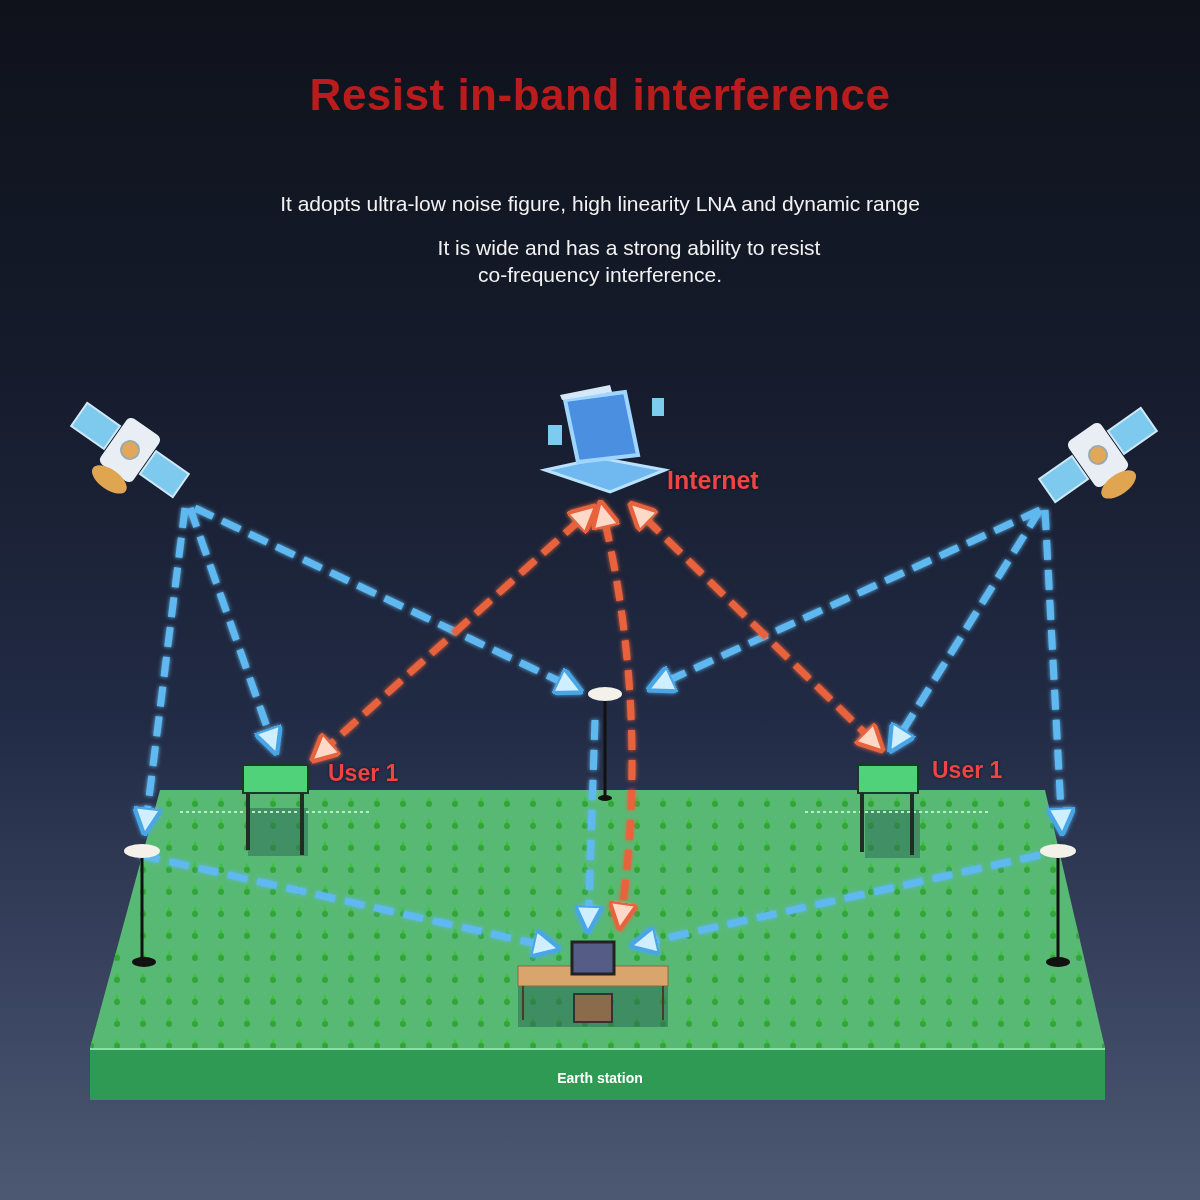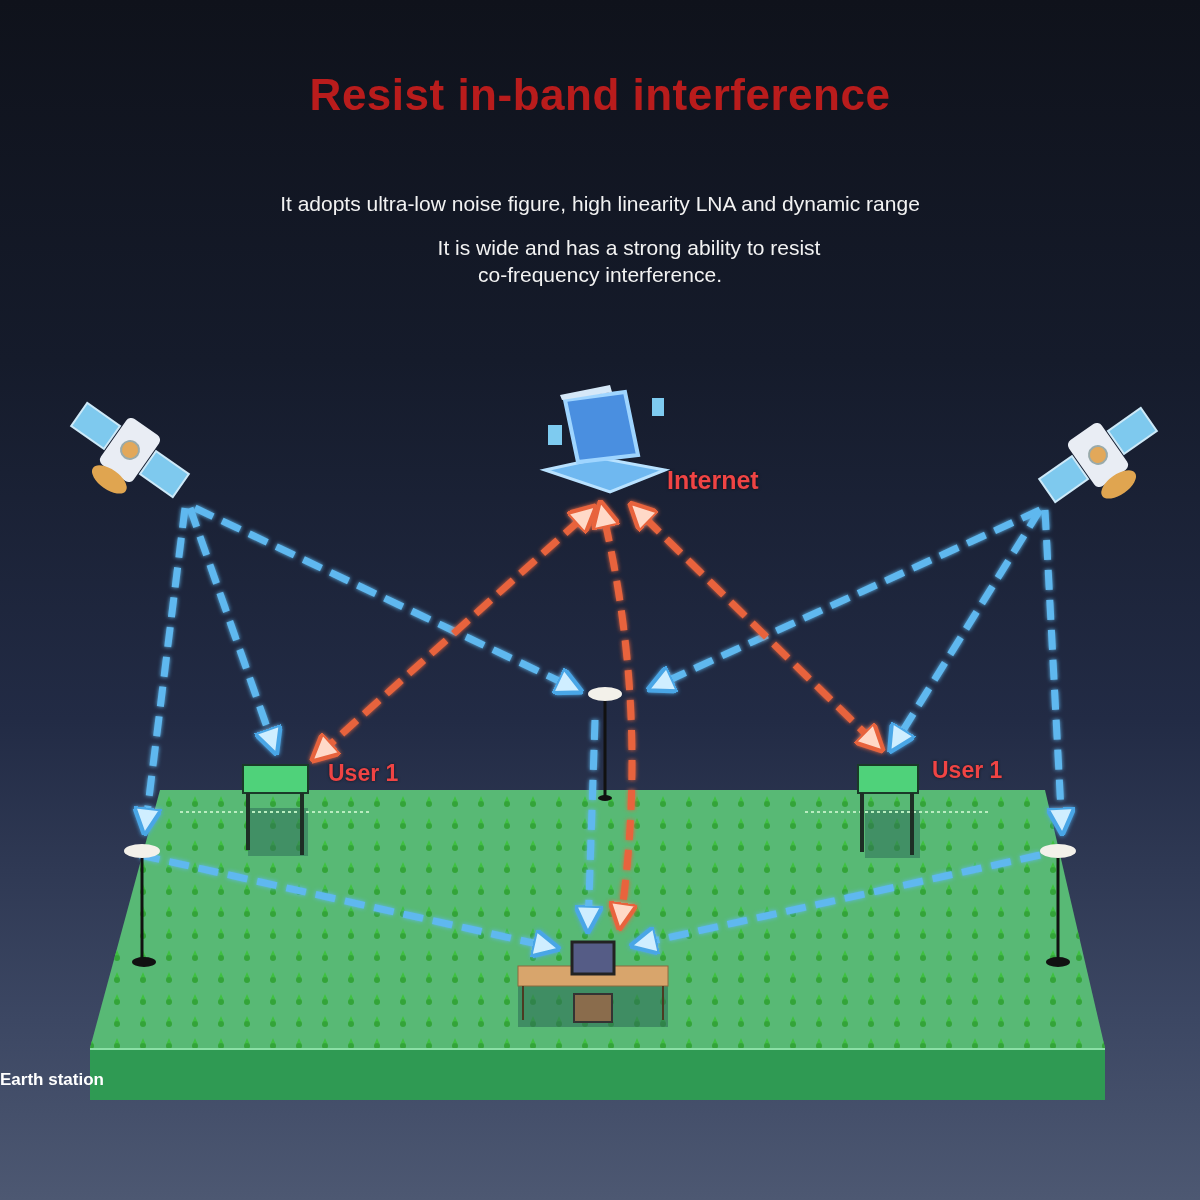--- a/index.html
+++ b/index.html
@@ -4,21 +4,21 @@
 <style>
   html,body{margin:0;padding:0;}
   body{width:1200px;height:1200px;overflow:hidden;position:relative;
     background:linear-gradient(180deg,#0f121b 0%,#151b2b 30%,#222b45 60%,#3c4763 85%,#4d5872 100%);
     font-family:"Liberation Sans","DejaVu Sans",sans-serif;}
   .title{position:absolute;left:0;width:1200px;top:70px;text-align:center;color:#b91c1c;
     font-size:44px;font-weight:bold;letter-spacing:0.5px;}
   .sub{position:absolute;left:0;width:1200px;text-align:center;color:#f2f2f2;font-weight:normal;font-size:21px;}
   .label{position:absolute;color:#ef4444;font-weight:bold;font-size:23px;text-shadow:0 0 3px rgba(0,0,0,.6);}
   .diagram{position:absolute;left:0;top:0;width:1200px;height:1200px;}
-  .earth-label{position:absolute;left:0;width:1200px;top:1070px;color:#fff;font-weight:bold;font-size:17px;}
+  .earth-label{position:absolute;left:0;width:1200px;top:1070px;text-align:center;color:#fff;font-weight:bold;font-size:14px;}
 </style>
 </head>
 <body>
 
 <div class="title">Resist in-band interference</div>
 <div class="sub" style="top:192px;">It adopts ultra-low noise figure, high linearity LNA and dynamic range</div>
 <div class="sub" style="top:236px;padding-left:29px;">It is wide and has a strong ability to resist</div>
 <div class="sub" style="top:263px;">co-frequency interference.</div>
 
 <svg class="diagram" width="1200" height="1200" viewBox="0 0 1200 1200">

